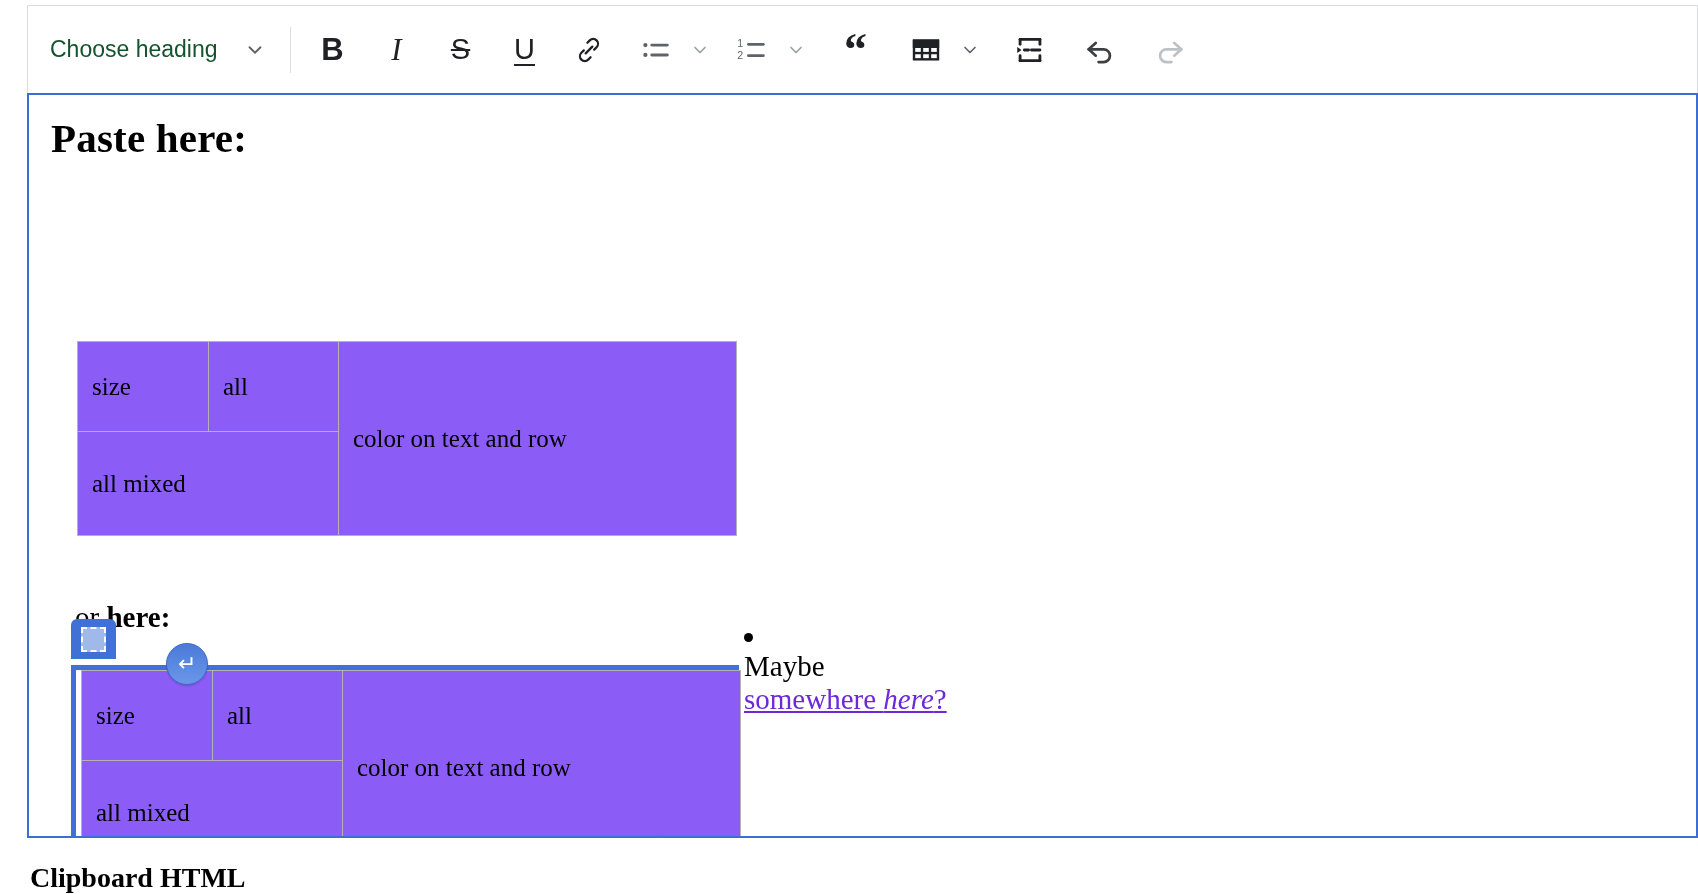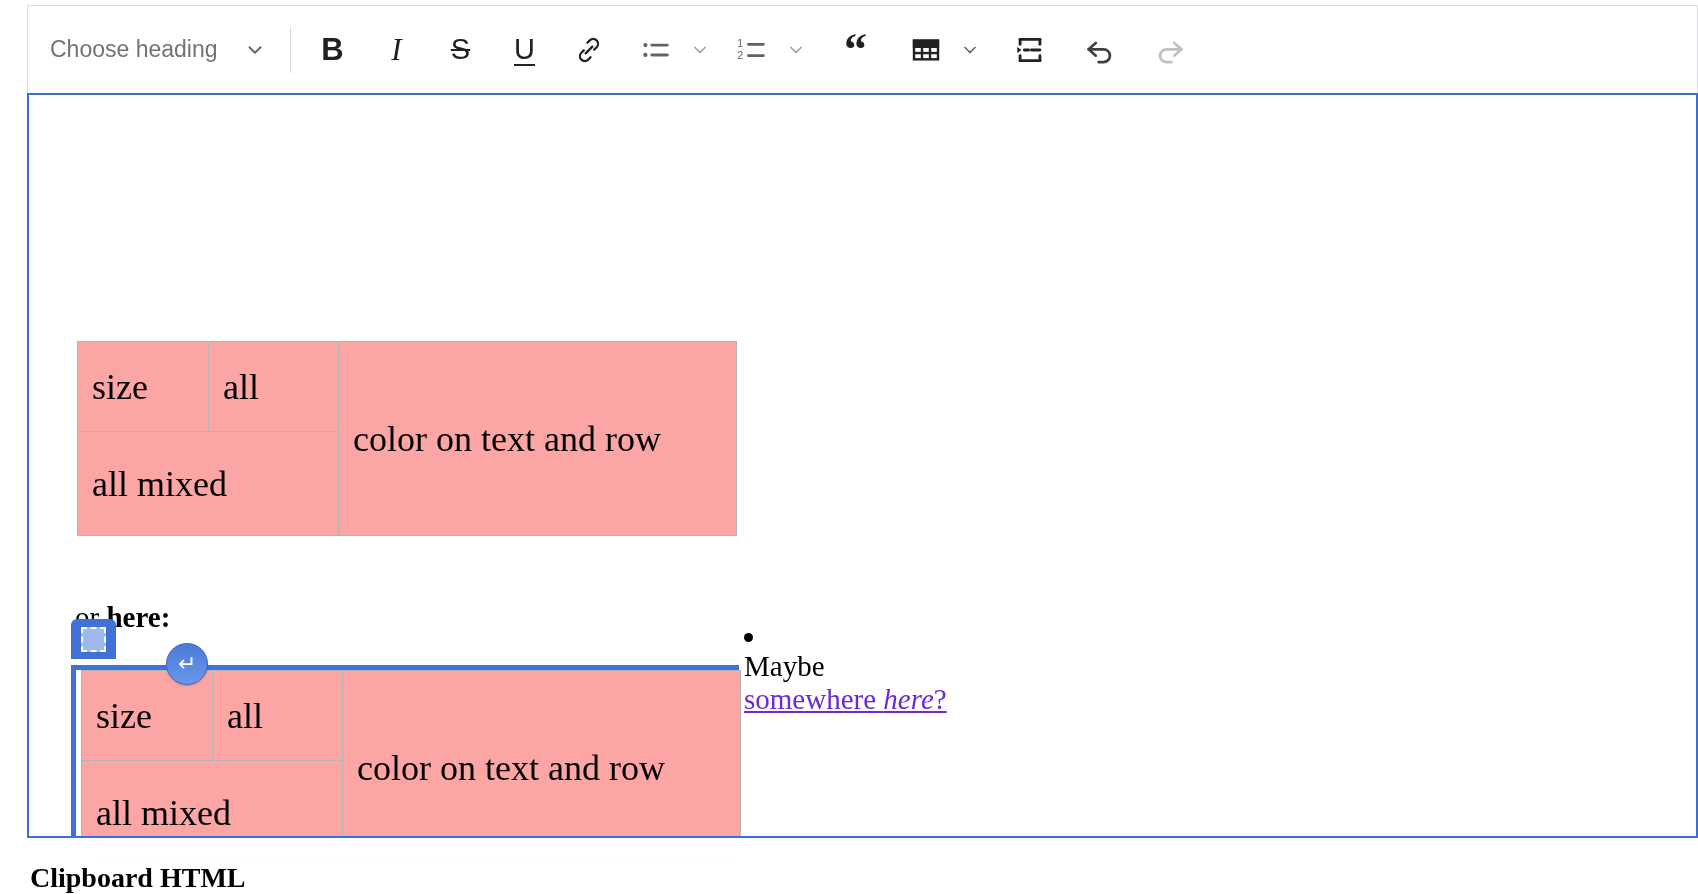--- a/index.html
+++ b/index.html
@@ -38,21 +38,21 @@
     display: flex;
     align-items: center;
     gap: 26px;
     height: 54px;
     padding-right: 16px;
     cursor: pointer;
     user-select: none;
   }
   .heading-select-label {
     font-size: 23px;
-    color: #737373;
+    color: #14532d;
     font-family: "Liberation Sans", sans-serif;
     white-space: nowrap;
   }
   .tb-sep {
     width: 1px;
     height: 46px;
     background: #dadce0;
     margin: 0 18px 0 8px;
     flex: none;
   }
@@ -108,22 +108,22 @@
     font-size: 41px;
     margin: 19px 0 0 22px;
     letter-spacing: 0.2px;
   }
 
   
   .tbl {
     border-collapse: collapse;
     table-layout: fixed;
     font-family: "Liberation Serif", serif;
-    font-size: 36px;
-    background: #fca5a5;
+    font-size: 25px;
+    background: #8b5cf6;
   }
   .tbl td {
     border: 1px solid #b4b4b4;
     vertical-align: middle;
     padding: 0 14px;
     font-weight: normal;
   }
   .c-size  { width: 131px; height: 90px; }
   .c-all   { width: 130px; height: 90px; }
   .c-mixed { height: 104px; }
@@ -390,20 +390,21 @@
         <svg width="34" height="34" viewBox="0 0 24 24" fill="none" stroke="#bdc1c6" stroke-width="1.9" stroke-linecap="round" stroke-linejoin="round">
           <path d="M15 7 L20 11.5 L15 16"></path>
           <path d="M20 11.5 H9.5 a4.5 4.5 0 0 0 0 9 H13"></path>
         </svg>
       </span>
     </div>
   </div>
 
   <div class="editor">
 
+    <h1 class="h-paste">Paste here:</h1>
 
     <table class="tbl tbl1">
       <tbody>
         <tr>
           <td class="c-size">size</td>
           <td class="c-all">all</td>
           <td class="c-color" rowspan="2">color on text and row</td>
         </tr>
         <tr>
           <td class="c-mixed" colspan="2">all mixed</td>

